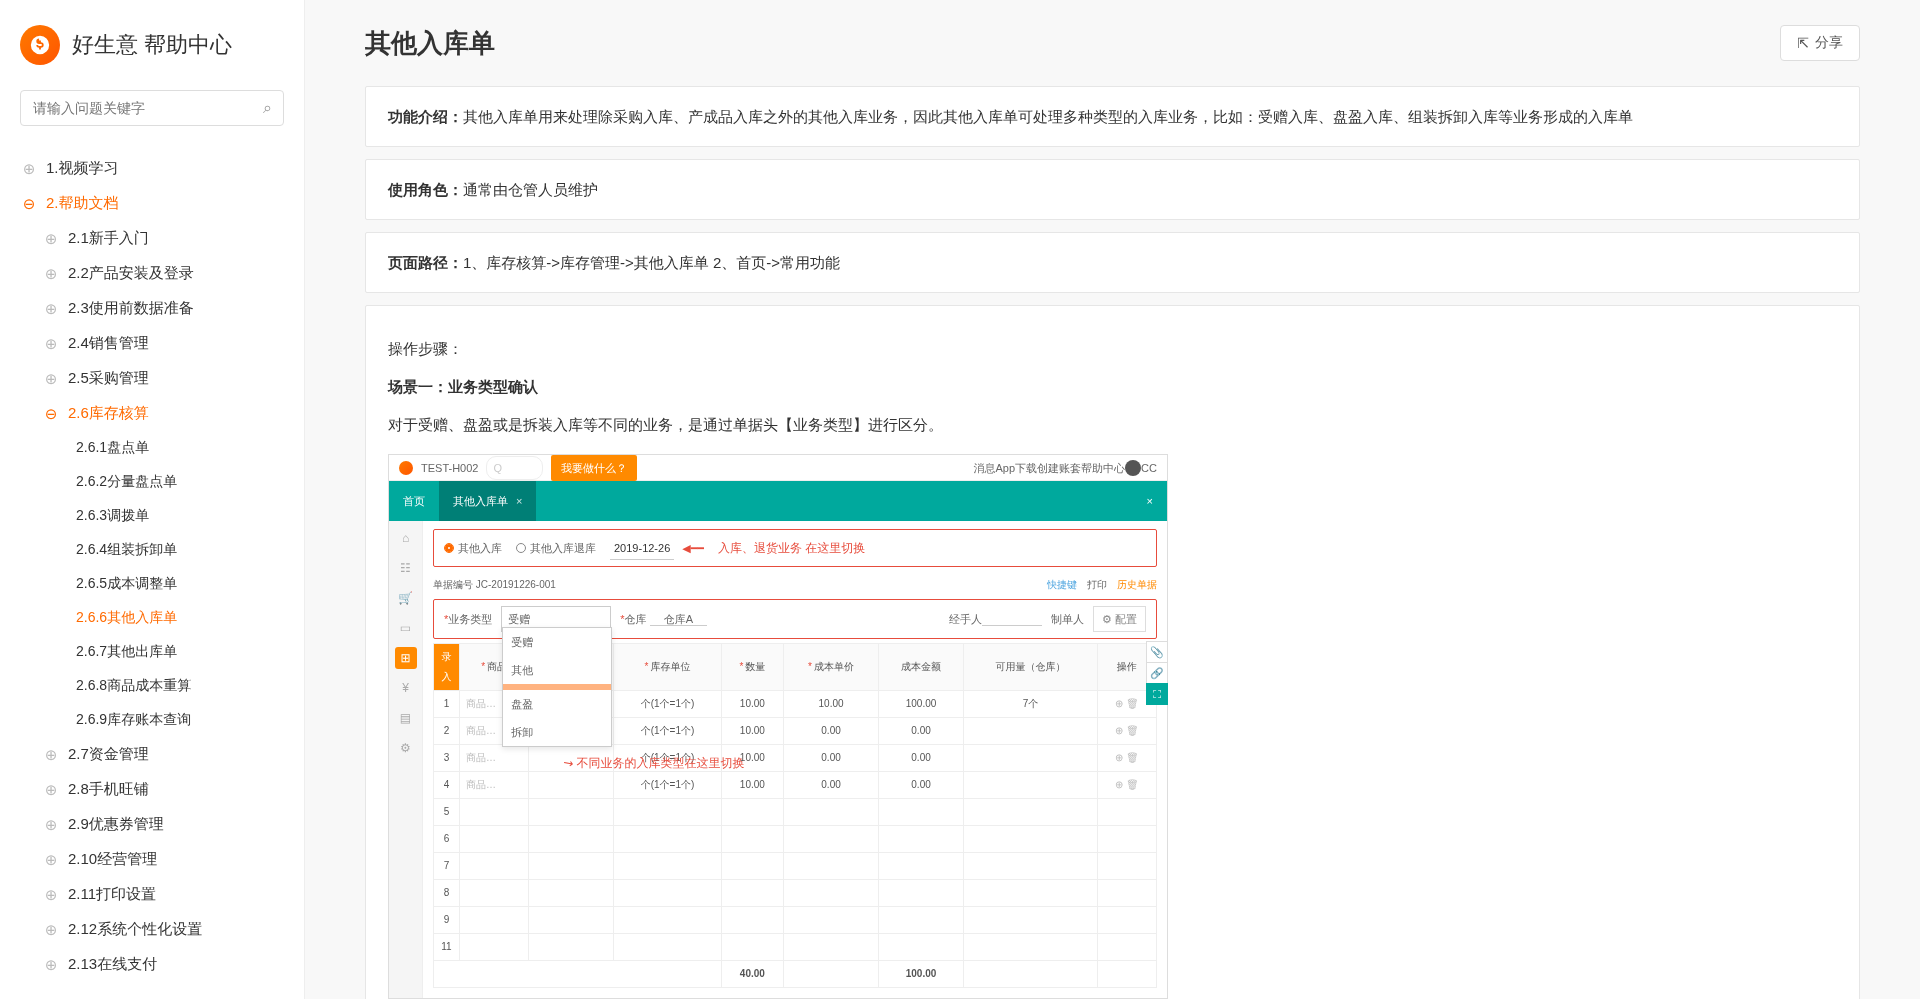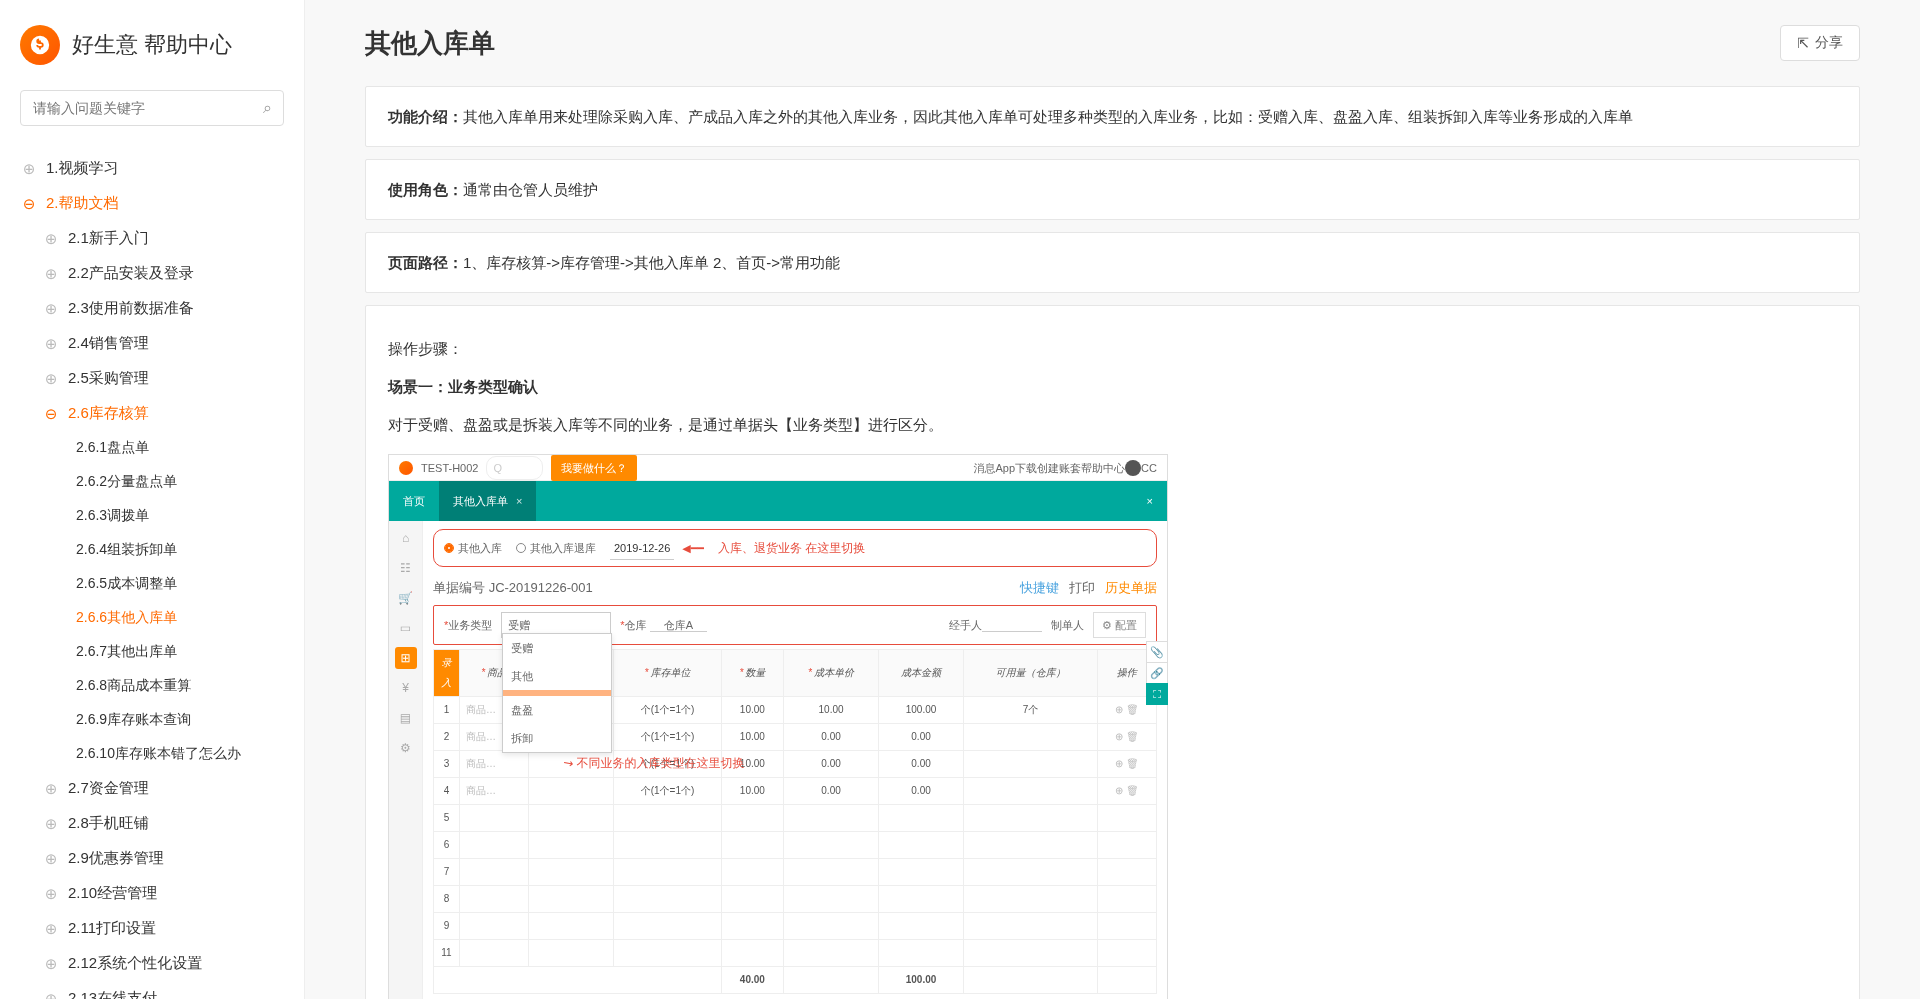--- a/index.html
+++ b/index.html
@@ -39,35 +39,35 @@
 .shot-logo { width:14px; height:14px; border-radius:50%; background: linear-gradient(135deg,#ff7a00,#ff5500);}
 .shot-tabs { height: 40px; background: #00a99d; display: flex; align-items: stretch; }
 .shot-tab { padding: 0 14px; display: flex; align-items: center; color: #fff; font-size: 11px; }
 .shot-tab.alt { background: #007f76; }
 .shot-tab .x { margin-left: 8px; opacity: .8; }
 .shot-body { display: flex; }
 .shot-left { width: 34px; background: #f5f5f5; border-right: 1px solid #eee; display: flex; flex-direction: column; align-items: center; padding-top: 6px; gap: 8px; }
 .shot-left .mi { width: 22px; height: 22px; display:flex; align-items:center; justify-content:center; color:#aaa; font-size:12px; border-radius:3px;}
 .shot-left .mi.act { background:#ff8a00; color:#fff; }
 .shot-right { flex: 1; padding: 8px 10px 10px 10px; position: relative; }
-.shot-row1 { display:flex; align-items:center; gap:14px; padding:6px 0; font-size:11px; border:1.5px solid #e74c3c; border-radius:10px; position:relative;}
+.shot-row1 { display:flex; align-items:center; gap:14px; padding:6px 0; font-size:11px; border:1.5px solid #e74c3c; border-radius:2px; position:relative;}
 .shot-row1 .radio { display:flex; align-items:center; gap:4px;}
 .shot-row1 .rd { width:10px;height:10px;border:1px solid #888;border-radius:50%;display:inline-block;}
 .shot-row1 .rd.on { border-color:#ff6a00; box-shadow: inset 0 0 0 3px #ff6a00;}
 .shot-row1 .date { border-bottom:1px solid #ccc; padding:0 4px; color:#333;}
-.shot-meta { display:flex; justify-content:space-between; padding:8px 0 4px 0; font-size:13px; color:#666;gap:7px;}
+.shot-meta { display:flex; justify-content:space-between; padding:8px 0 4px 0; font-size:10px; color:#666;gap:7px;}
 .shot-meta .r { display:flex; gap:10px;}
 .shot-filter { display:flex; gap:9px; padding:4px 0 8px 0; font-size:11px; align-items:center; border:1.5px solid #e74c3c; border-radius:2px; position:relative;}
 .shot-filter .dd { border:1px solid #ccc; padding:1px 24px 1px 6px; background:#fff; position:relative; min-width:110px;}
 .dd-pop { position:absolute; top:20px; left:0; width:110px; background:#fff; border:1px solid #ccc; box-shadow:0 2px 6px rgba(0,0,0,.1); z-index:5;}
 .dd-pop div { padding:3px 8px; }
 .dd-pop div.sel { background:#ffb380; color:#fff;}
 .shot-table { width:100%; border-collapse:collapse; font-size:10px;}
 .shot-table th, .shot-table td { border:1px solid #eee; padding:3px 6px; text-align:center; color:#555; height:20px;}
-.shot-table th { background:#fafafa; font-weight:normal;font-style:italic; }
+.shot-table th { background:#fafafa; font-weight:normal; }
 .shot-table th .star { color:#e74c3c; margin-right:2px;}
 .shot-total td { font-weight:600; }
 .shot-side { position:absolute; right:-1px; top:120px; display:flex; flex-direction:column;}
 .shot-side div { width:22px; height:22px; background:#fff; border:1px solid #ddd; margin-bottom:-1px; display:flex; align-items:center; justify-content:center; font-size:11px; color:#888;}
 .shot-side div.act { background:#00a99d; color:#fff; border-color:#00a99d;}
 .arrow-ann { position:absolute; color:#e74c3c; font-size:12px; pointer-events:none;}
 </style>
 </head>
 <body>
 
@@ -142,23 +142,20 @@
           <span>2.6.6其他入库单</span>
         </li>
       <li class="lvl3">
           <span>2.6.7其他出库单</span>
         </li>
       <li class="lvl3">
           <span>2.6.8商品成本重算</span>
         </li>
       <li class="lvl3">
           <span>2.6.9库存账本查询</span>
-        </li>
-      <li class="lvl3">
-          <span>2.6.10库存账本错了怎么办</span>
         </li>
 
       <li class="lvl2">
           <span class="tr-icon plus">⊕</span>
           <span>2.7资金管理</span>
         </li>
       <li class="lvl2">
           <span class="tr-icon plus">⊕</span>
           <span>2.8手机旺铺</span>
         </li>

